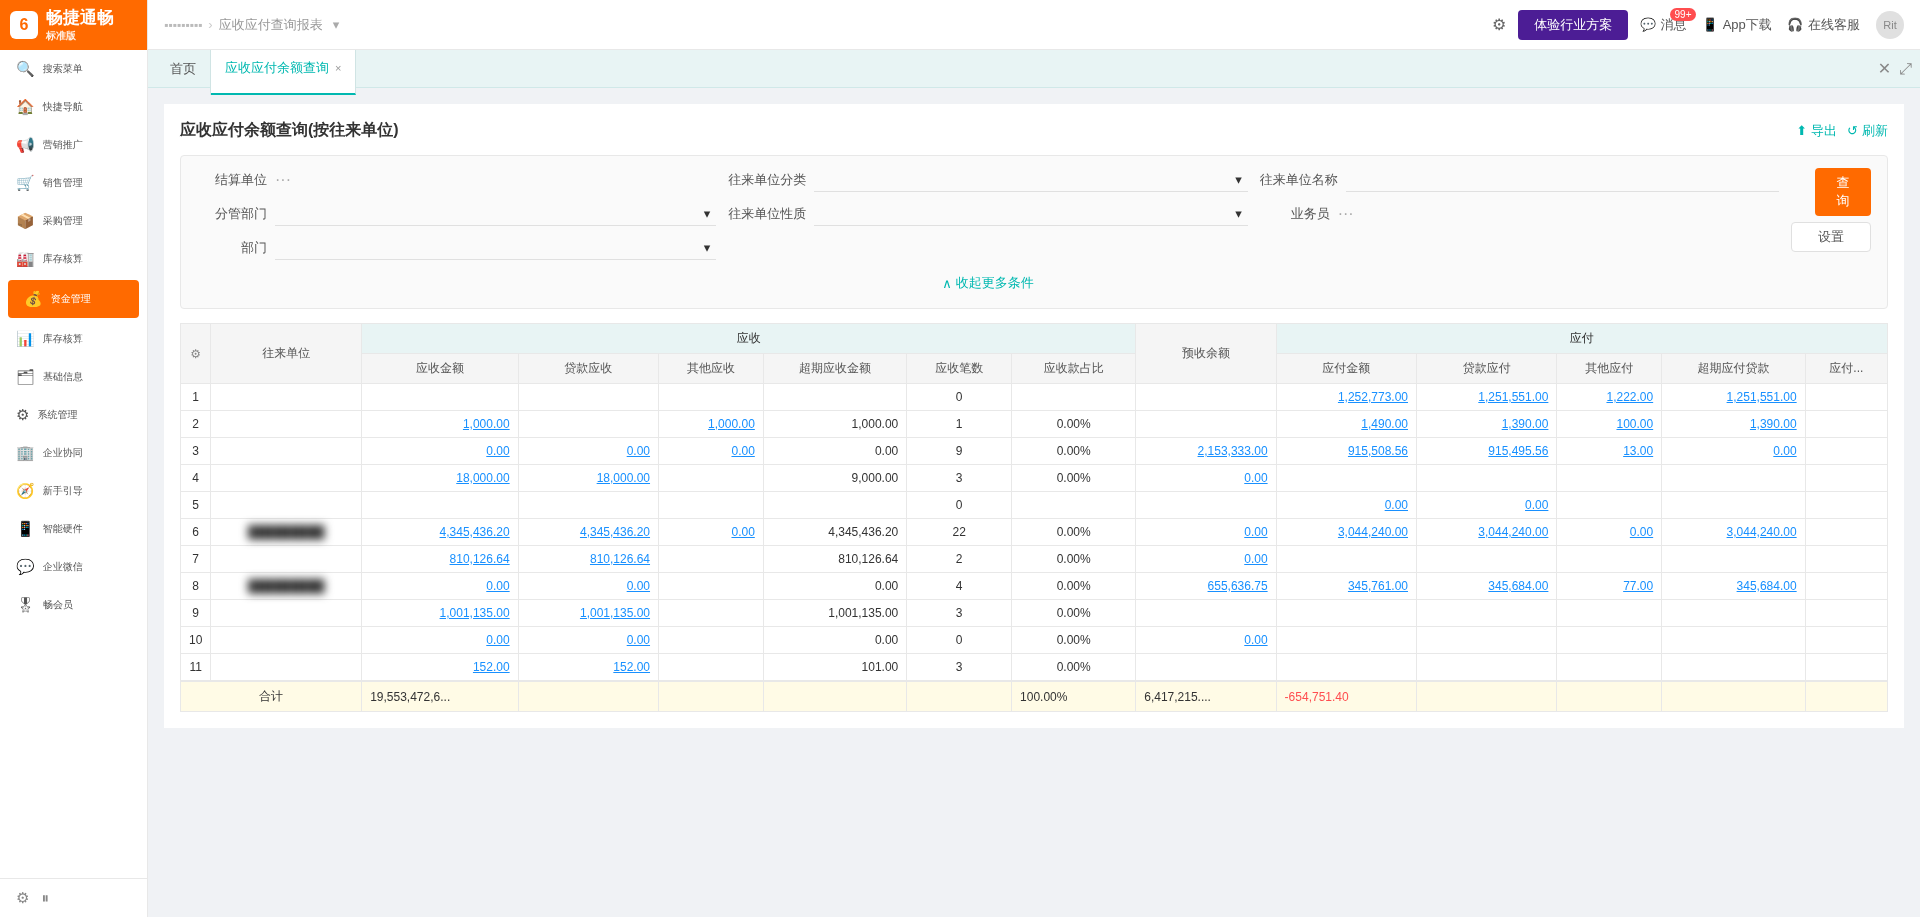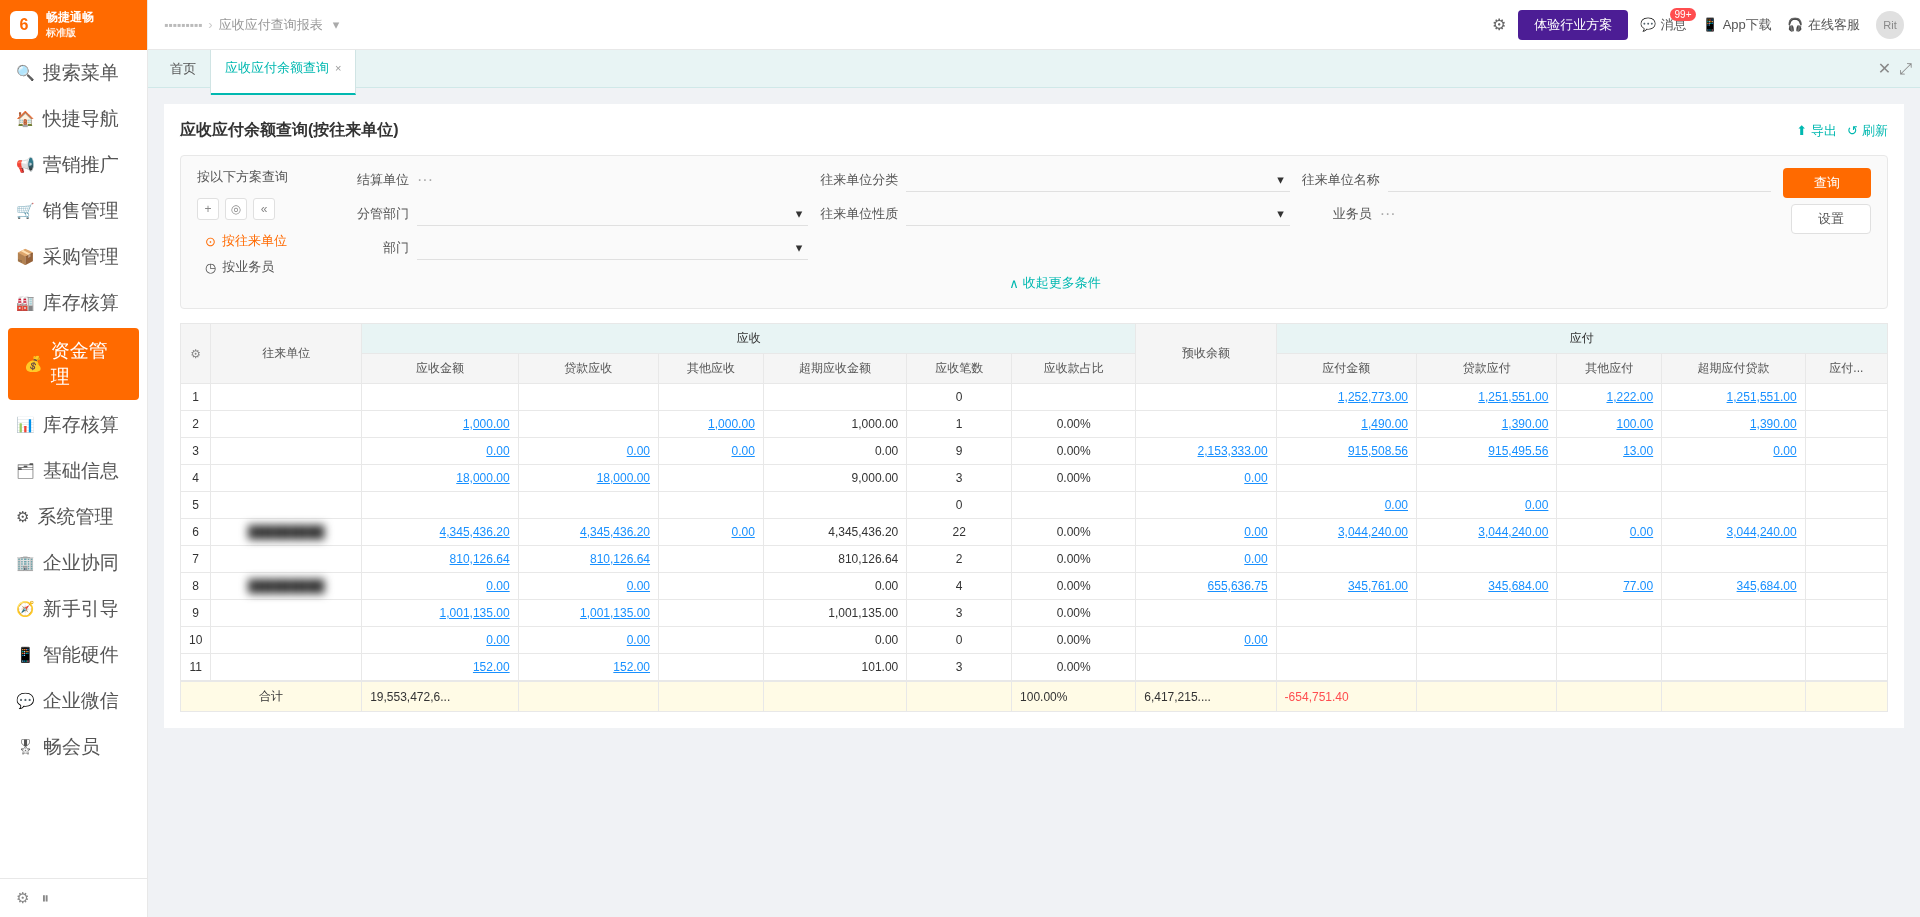--- a/index.html
+++ b/index.html
@@ -13,29 +13,29 @@
     }
     .sidebar-logo {
       height: 50px; background: #ff6a00; display: flex; align-items: center; padding: 0 10px;
       color: white; font-size: 14px; font-weight: bold;
     }
     .sidebar-logo .logo-icon {
       width: 28px; height: 28px; background: white; border-radius: 6px;
       display: flex; align-items: center; justify-content: center;
       color: #ff6a00; font-size: 16px; font-weight: bold; margin-right: 8px;
     }
-    .sidebar-logo .logo-text { font-size: 12px; line-height: 1.3; }
+    .sidebar-logo .logo-text { font-size: 17px; line-height: 1.3; }
     .sidebar-logo .sub-text { font-size: 10px; opacity: 0.9; }
     .sidebar-item {
       display: flex; align-items: center; padding: 10px 16px; cursor: pointer;
       color: #555; transition: background 0.2s;
     }
     .sidebar-item.active { background: #ff6a00; color: white; border-radius: 4px; margin: 2px 8px; }
     .sidebar-icon { margin-right: 8px; font-size: 15px; }
-    .sidebar-label { font-size: 19px; }
+    .sidebar-label { font-size: 10px; }
     .sidebar-bottom {
       margin-top: auto; border-top: 1px solid #e8e8e8;
       display: flex; align-items: center; padding: 10px 16px; gap: 12px;
     }
     .sidebar-bottom-icon { color: #888; cursor: pointer; font-size: 15px; }
 
     
     .top-header {
       position: fixed; left: 148px; top: 0; right: 0; height: 50px;
       background: #fff; border-bottom: 1px solid #e8e8e8; z-index: 99;
@@ -142,21 +142,21 @@
     }
     .collapse-btn {
       display: flex; align-items: center; gap: 4px; color: #00b8b0;
       cursor: pointer; font-size: 13px; border: none; background: none;
     }
     .search-action-btns {
       display: flex; flex-direction: column; gap: 6px; align-items: flex-end; min-width: 80px;
     }
     .btn-query {
       background: #ff6a00; color: white; border: none; border-radius: 4px;
-      padding: 6px 20px; cursor: pointer; font-size: 13px; width: 88px;
+      padding: 6px 20px; cursor: pointer; font-size: 13px; width: 56px;
     }
     .btn-settings {
       background: white; color: #555; border: 1px solid #e0e0e0; border-radius: 4px;
       padding: 5px 20px; cursor: pointer; font-size: 13px; width: 80px;
     }
 
     
     .search-body { display: flex; gap: 12px; }
     .search-left { width: 130px; flex-shrink: 0; }
     .search-right-area { flex: 1; display: flex; gap: 12px; }
@@ -327,46 +327,20 @@
         <button class="btn-refresh">
           <span>↺</span>
           <span>刷新</span>
         </button>
       </div>
     </div>
 
     <div class="search-panel">
       <div class="search-body">
 
-        <div class="search-left">
-          <div class="search-header">
-            <span class="search-label">按以下方案查询</span>
-          </div>
-          <div style="display:flex; align-items:center; gap:6px; margin-bottom:8px;">
-            <div class="search-btn-icon">
-              <span>+</span>
-            </div>
-            <div class="search-btn-icon">
-              <span>◎</span>
-            </div>
-            <div class="search-btn-icon">
-              <span>«</span>
-            </div>
-          </div>
-          <div class="search-schemes">
-            <div class="scheme-item active">
-              <span class="scheme-icon" style="color:#ff6a00;">⊙</span>
-              <span>按往来单位</span>
-            </div>
-            <div class="scheme-item">
-              <span class="scheme-icon">◷</span>
-              <span>按业务员</span>
-            </div>
-          </div>
-        </div>
 
         <div class="search-right-area">
           <div class="filter-rows">
 
             <div class="filter-row">
               <div class="filter-item">
                 <span class="filter-label">结算单位</span>
                 <span class="filter-dots">···</span>
               </div>
               <div class="filter-item">

